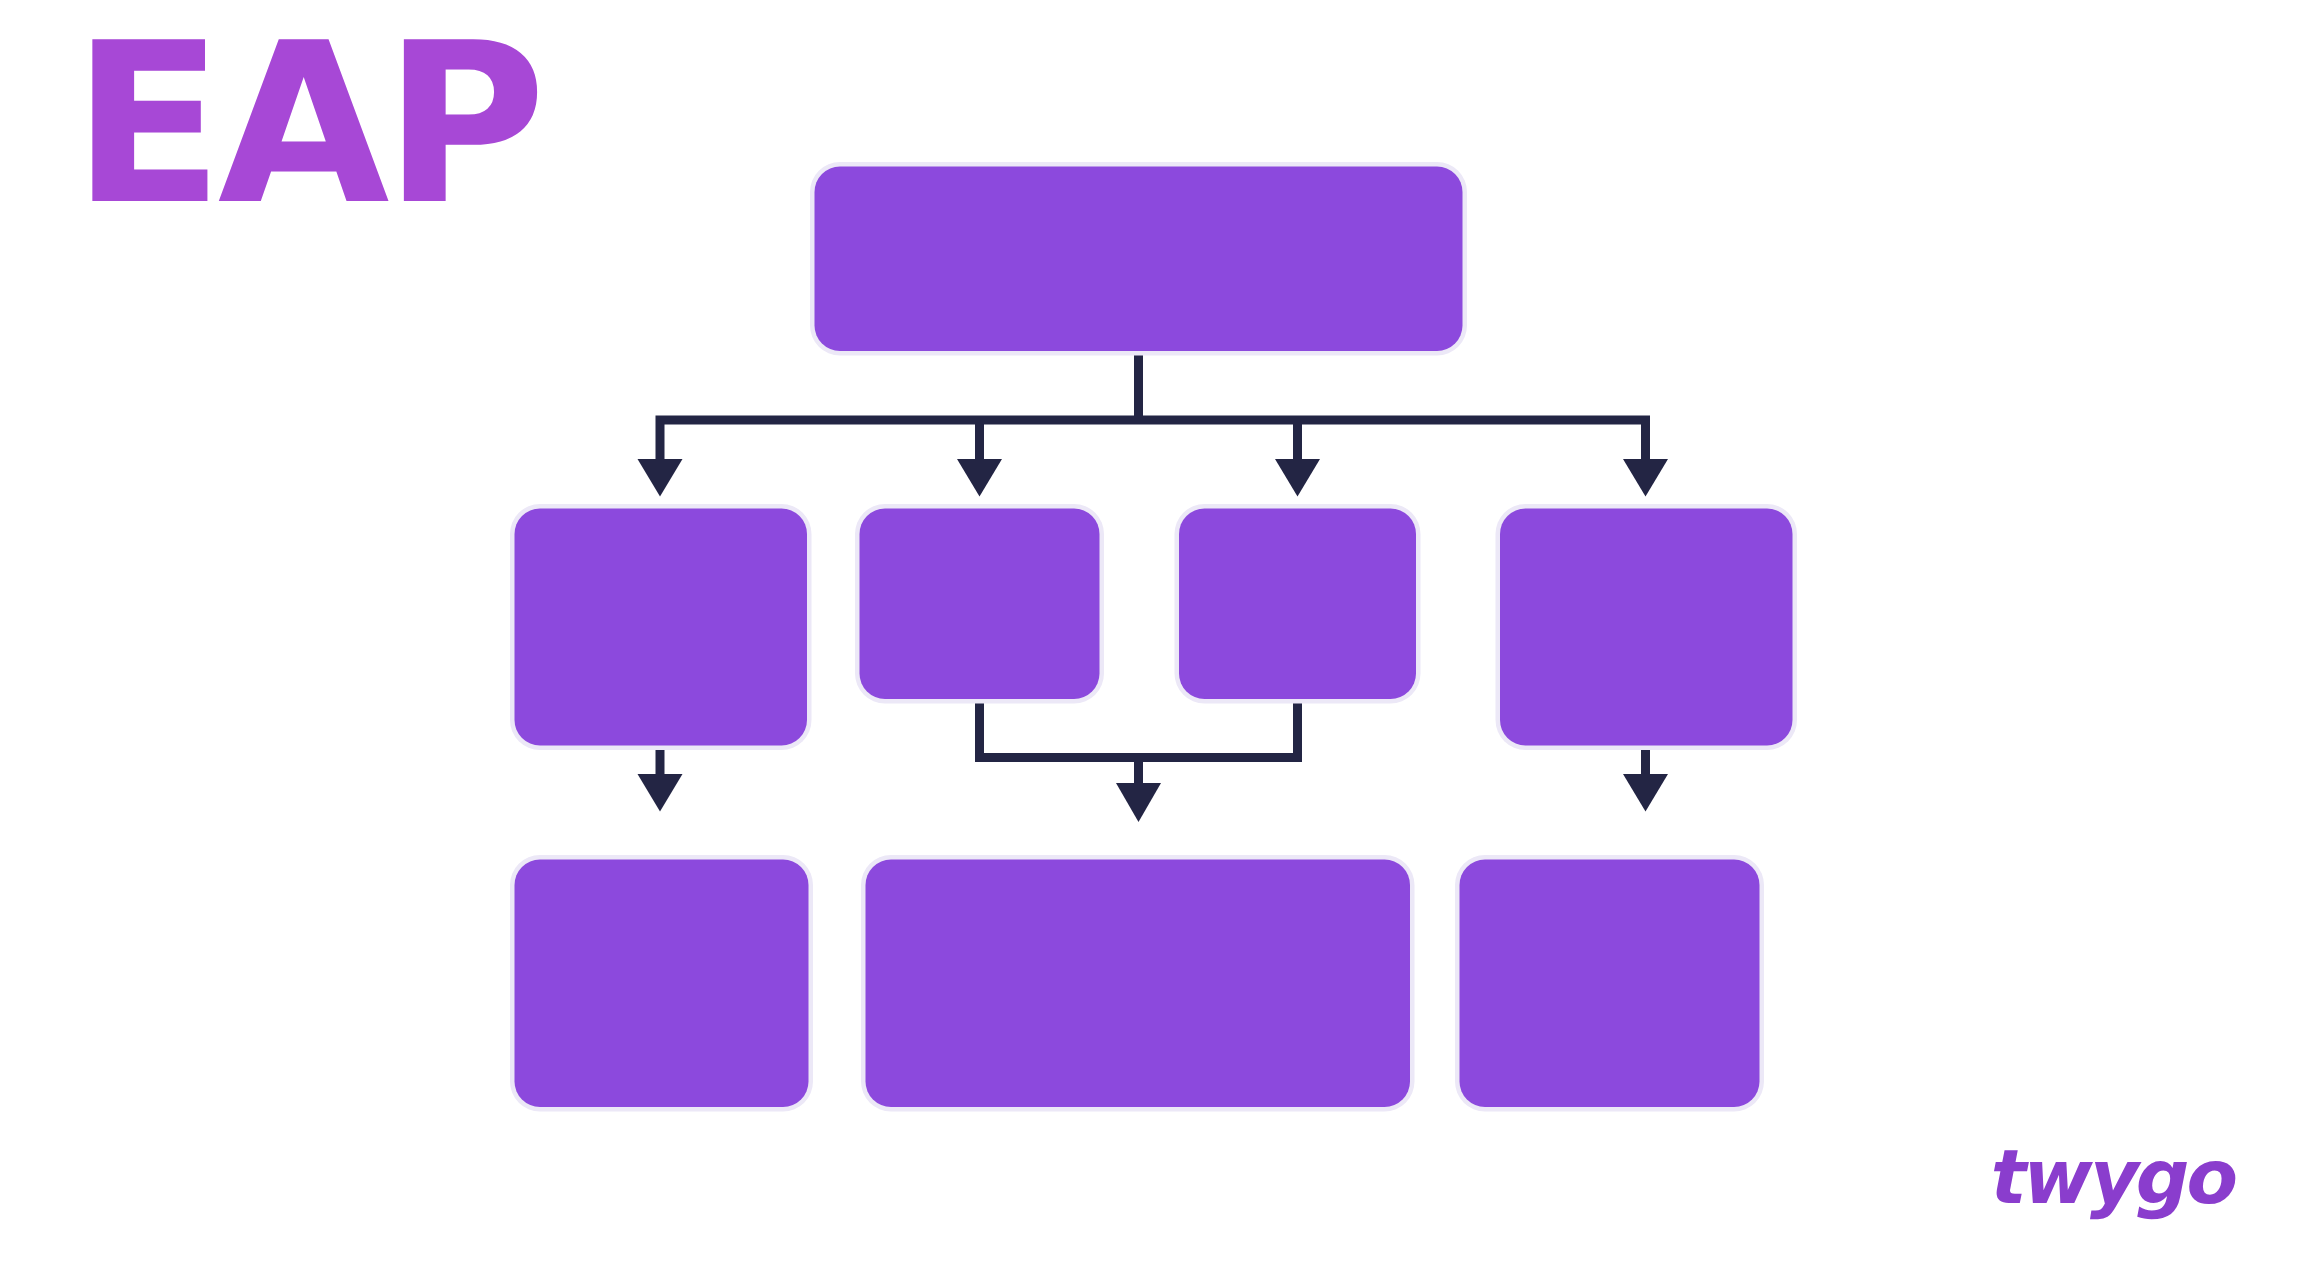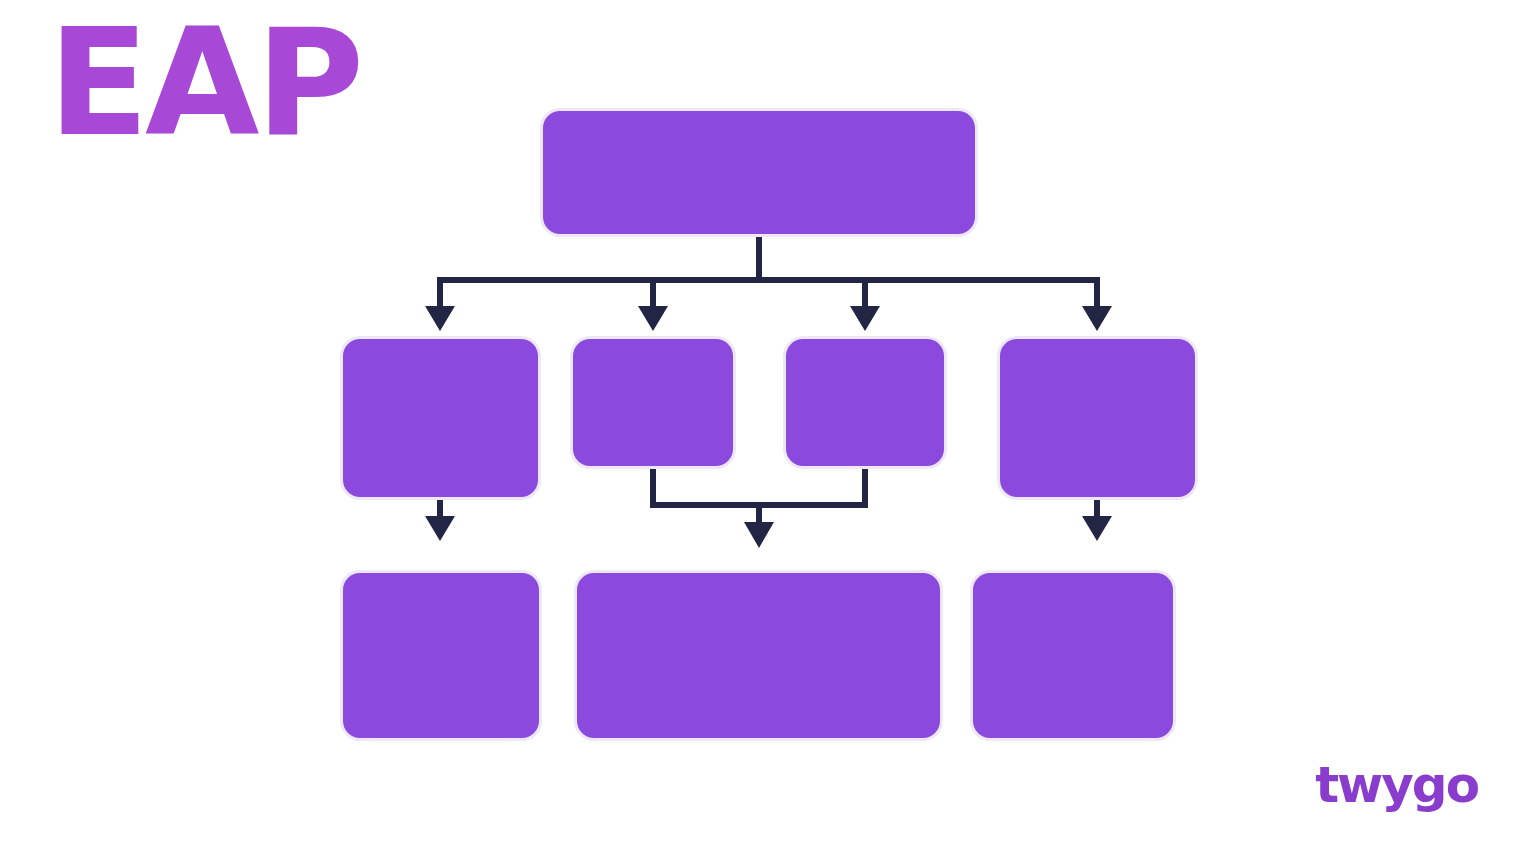--- a/index.html
+++ b/index.html
@@ -57,27 +57,28 @@
   .node-root     { left: 543px;  top: 111px; width: 432px; height: 123px; }
   .node-branch-1 { left: 343px;  top: 339px; width: 195px; height: 158px; }
   .node-branch-2 { left: 573px;  top: 339px; width: 160px; height: 127px; }
   .node-branch-3 { left: 786px;  top: 339px; width: 158px; height: 127px; }
   .node-branch-4 { left: 1000px; top: 339px; width: 195px; height: 158px; }
   .node-leaf-1   { left: 343px;  top: 573px; width: 196px; height: 165px; }
   .node-leaf-2   { left: 577px;  top: 573px; width: 363px; height: 165px; }
   .node-leaf-3   { left: 973px;  top: 573px; width: 200px; height: 165px; }
   .brand-logo {
     position: absolute;
-    right: 58px;
+    right: 46px;
     bottom: 34px;
     font-size: 50px;
     font-weight: 800;
     letter-spacing: -2px;
     color: var(--brand);
     user-select: none;
+    font-style: italic;
   }
 </style>
 </head>
 <body>
 
 <div class="slide">
 
   <div class="page-title">EAP</div>
 
   <svg class="connectors" width="1536" height="848" viewBox="0 0 1536 848" xmlns="http://www.w3.org/2000/svg">

